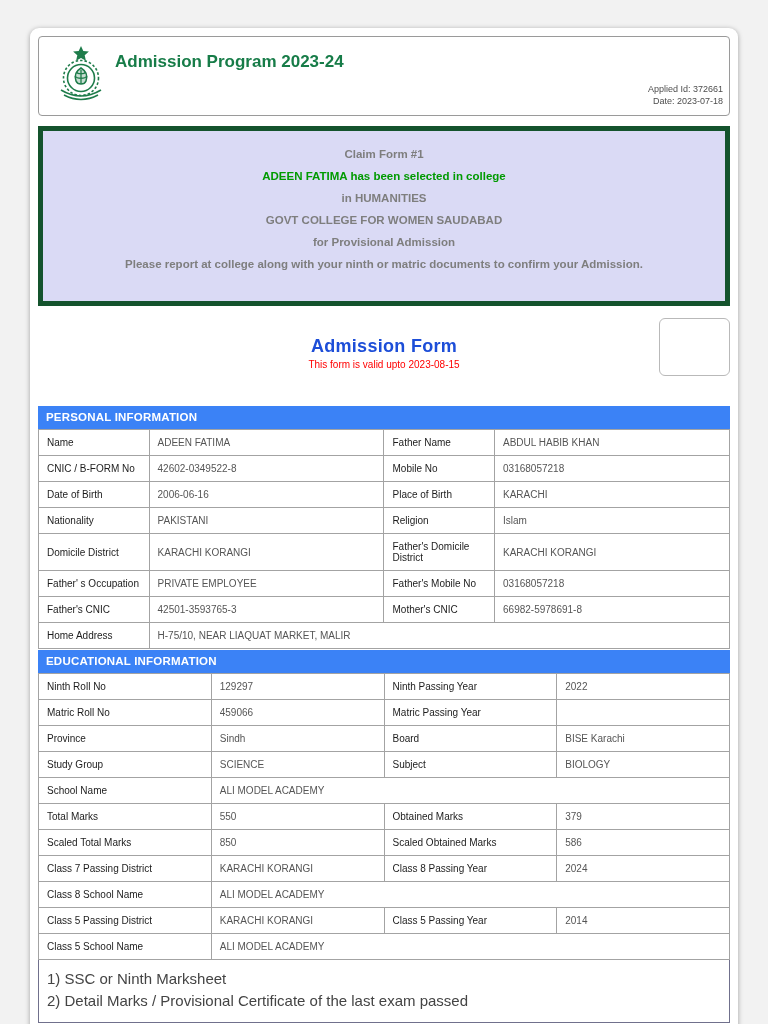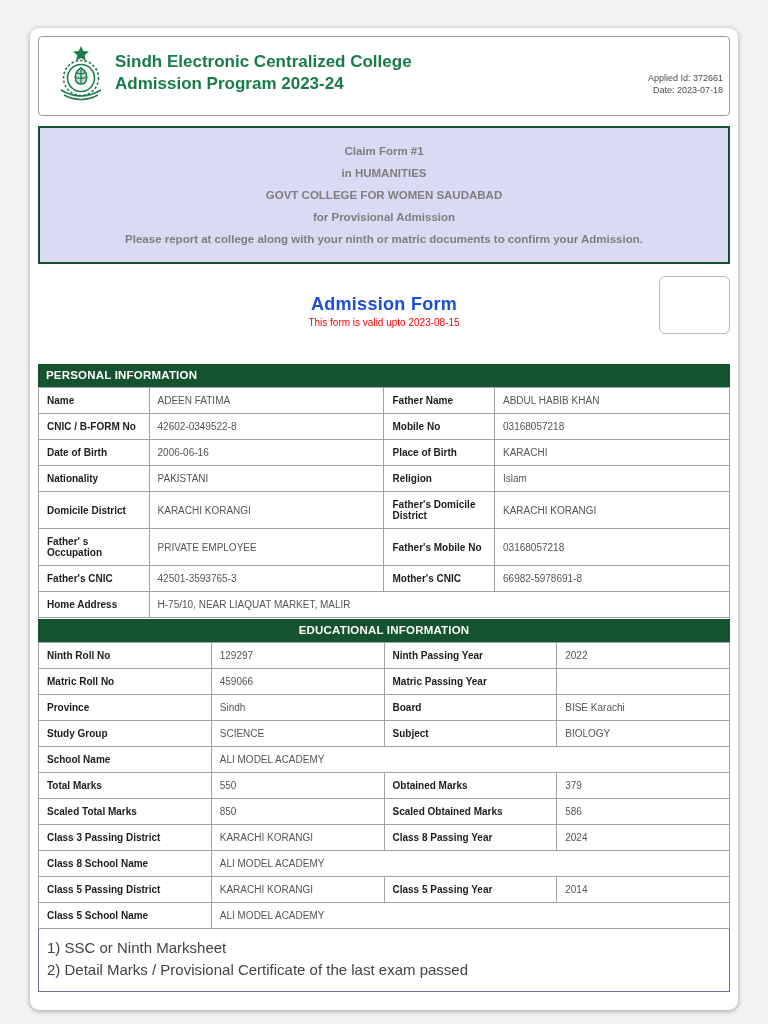--- a/index.html
+++ b/index.html
@@ -32,41 +32,41 @@
     margin-left: 66px;
     margin-top: 8px;
     color: #177c48;
     font-size: 17px;
     font-weight: bold;
     line-height: 1.3;
   }
   .applied-block {
     position: absolute;
     right: 6px;
-    bottom: 19px;
+    bottom: 8px;
     text-align: right;
     font-size: 9px;
     color: #4d4d4d;
     line-height: 1.35;
   }
   
   .claim-box {
     margin-top: 10px;
     background: #dadaf5;
-    border: 2px solid #14532d;
+    border: 5px solid #14532d;
     padding: 13px 14px;
     text-align: center;
   }
   .claim-line {
     font-size: 11.5px;
     font-weight: bold;
     color: #7e7e7e;
     margin: 4px 0 10px;
   }
-  .claim-line:last-child { margin-bottom: 4px; }
+  .claim-line:last-child { margin-bottom: 18px; }
   .claim-line.green { color: #009a00; }
   
   .form-title-area { position: relative; margin-top: 10px; height: 76px; }
   .form-title {
     text-align: center;
     font-size: 18px;
     font-weight: bold;
     color: #1d4ed8;
     padding-top: 20px;
     letter-spacing: 0.3px;
@@ -83,41 +83,41 @@
     top: 2px;
     width: 71px;
     height: 58px;
     border: 1px solid #b9b9b9;
     border-radius: 6px;
     background: #fff;
   }
   
   .section-bar {
     margin-top: 14px;
-    background: #14532d;
+    background: #3b82f6;
     color: #ffffff;
     font-size: 11.5px;
     font-weight: bold;
     padding: 5px 8px 6px;
     letter-spacing: 0.2px;
   }
-  .section-bar.tight { margin-top: 1px; text-align: center; }
+  .section-bar.tight { margin-top: 1px; }
   table.info {
     width: 100%;
     border-collapse: collapse;
     table-layout: fixed;
   }
   table.info td {
     border: 1px solid #a3a3a3;
     font-size: 10px;
     padding: 7px 8px;
     vertical-align: middle;
     word-wrap: break-word;
   }
-  table.info td.lbl { font-weight: bold; color: #1c1c1c; }
+  table.info td.lbl { font-weight: normal; color: #1c1c1c; }
   table.info td.val { color: #555; }
   
   .docs-box {
     border: 1px solid #70708c;
     border-top: none;
     padding: 8px 8px 10px;
   }
   .docs-box div {
     font-size: 15px;
     color: #444;
@@ -133,31 +133,31 @@
     <svg class="logo" viewBox="0 0 64 64" fill="none" stroke="#1e7c4a" stroke-width="1.6">
       <path d="M32 2 l2.3 5.1 5.6 .5 -4.2 3.7 1.2 5.5 -4.9 -2.9 -4.9 2.9 1.2 -5.5 -4.2 -3.7 5.6 -.5 z" fill="#1e7c4a" stroke="none"></path>
       <circle cx="32" cy="34" r="17.5" stroke-dasharray="2.5 2"></circle>
       <circle cx="32" cy="34" r="13.5"></circle>
       <path d="M32 24 c5 3 7 8 5 13 -1.6 4 -8.4 4 -10 0 -2 -5 0 -10 5 -13 z" fill="#1e7c4a" fill-opacity="0.25"></path>
       <path d="M32 26 v14 M26 32 c2 3 10 3 12 0 M27 28 c2 2.4 8 2.4 10 0" stroke-width="1.3"></path>
       <path d="M12 46 q20 12 40 0"></path>
       <path d="M15 51 q17 9 34 0"></path>
     </svg>
     <div class="header-title">
-      <div>Sindh Electronic Centralized College</div>
       <div>Admission Program 2023-24</div>
     </div>
     <div class="applied-block">
       <div>Applied Id: 372661</div>
       <div>Date: 2023-07-18</div>
     </div>
   </div>
 
   <div class="claim-box">
     <div class="claim-line">Claim Form #1</div>
+    <div class="claim-line green">ADEEN FATIMA has been selected in college</div>
     <div class="claim-line">in HUMANITIES</div>
     <div class="claim-line">GOVT COLLEGE FOR WOMEN SAUDABAD</div>
     <div class="claim-line">for Provisional Admission</div>
     <div class="claim-line">Please report at college along with your ninth or matric documents to confirm your Admission.</div>
   </div>
 
   <div class="form-title-area">
     <div class="form-title">Admission Form</div>
     <div class="form-validity">This form is valid upto 2023-08-15</div>
     <div class="photo-box"></div>
@@ -264,21 +264,21 @@
           <td class="lbl">Obtained Marks</td>
           <td class="val">379</td>
         </tr>
         <tr>
           <td class="lbl">Scaled Total Marks</td>
           <td class="val">850</td>
           <td class="lbl">Scaled Obtained Marks</td>
           <td class="val">586</td>
         </tr>
         <tr>
-          <td class="lbl">Class 3 Passing District</td>
+          <td class="lbl">Class 7 Passing District</td>
           <td class="val">KARACHI KORANGI</td>
           <td class="lbl">Class 8 Passing Year</td>
           <td class="val">2024</td>
         </tr>
         <tr>
           <td class="lbl">Class 8 School Name</td>
           <td class="val" colspan="3">ALI MODEL ACADEMY</td>
         </tr>
         <tr>
           <td class="lbl">Class 5 Passing District</td>

